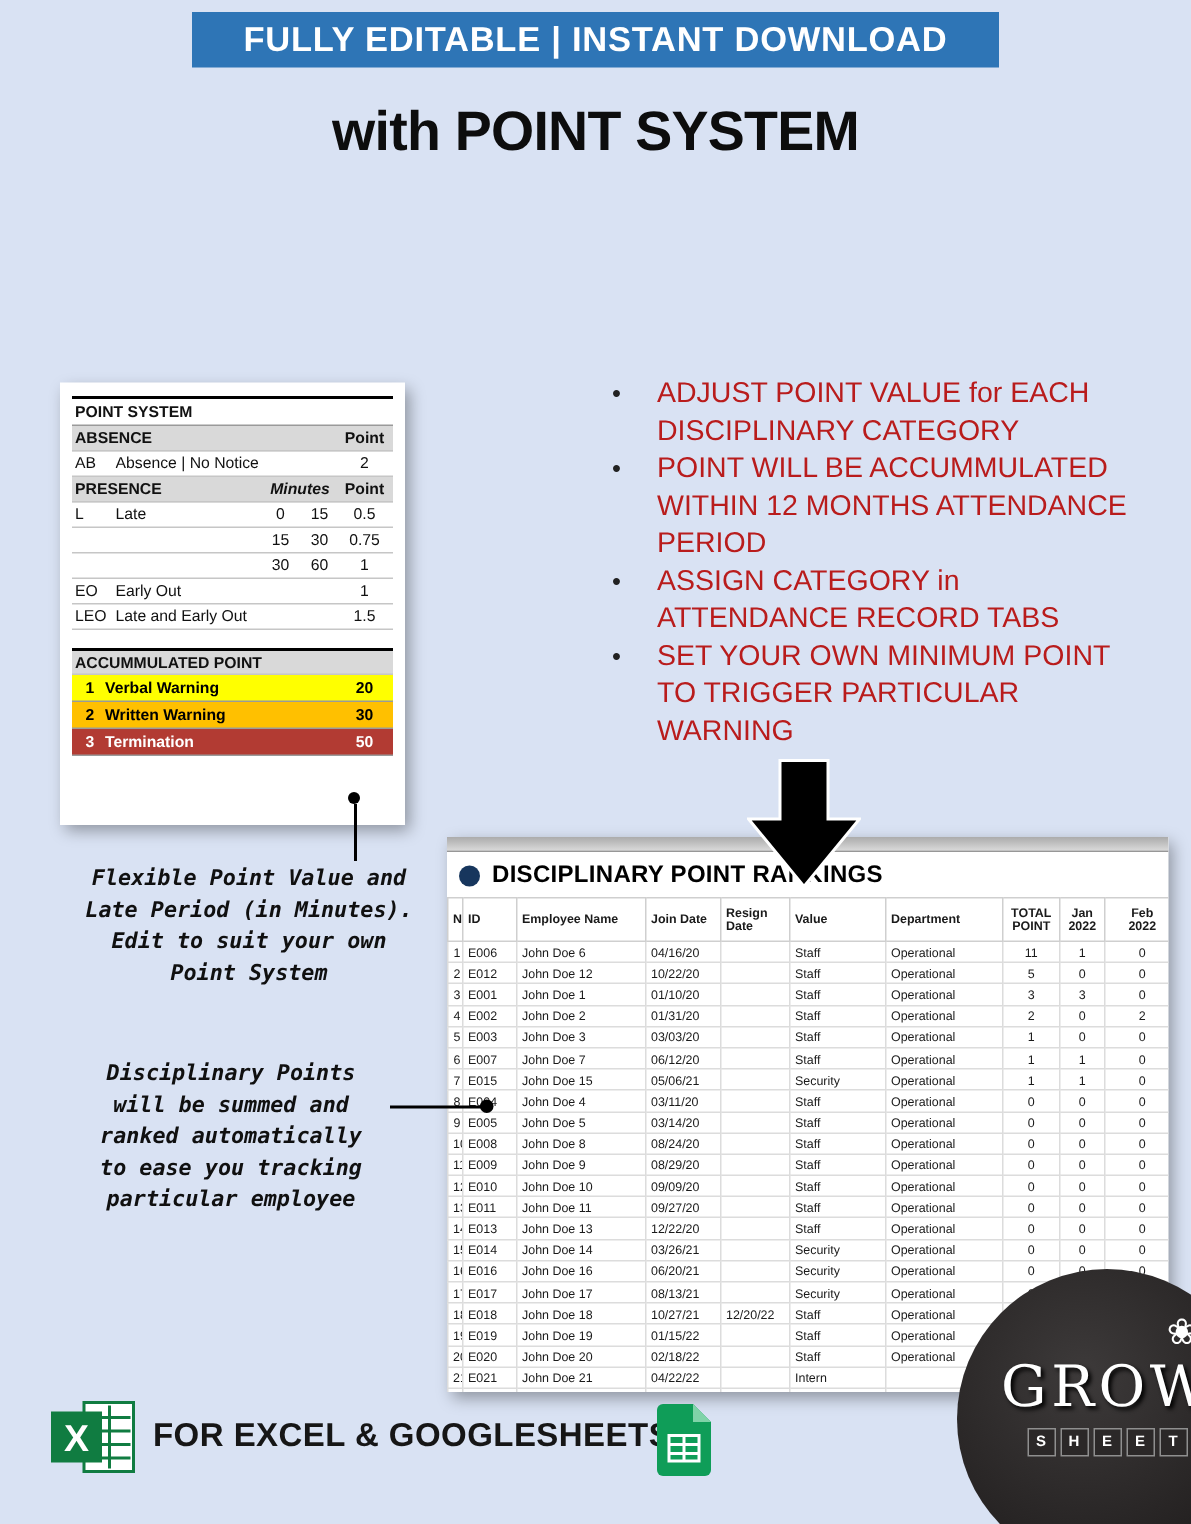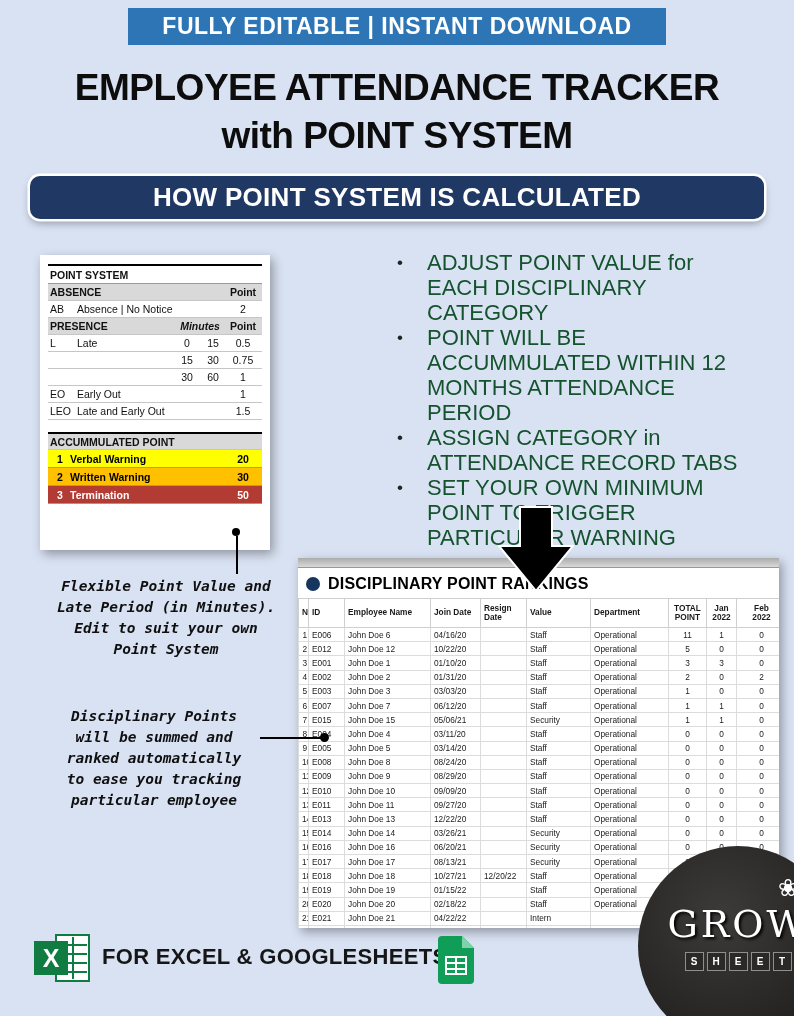--- a/index.html
+++ b/index.html
@@ -34,22 +34,22 @@
   .c-n1,.c-n2{width:26px;flex:none;text-align:center;}
   .c-mins{width:52px;flex:none;text-align:center;font-style:italic;}
   .c-pt{width:34px;flex:none;text-align:center;}
   .c-lead{flex:1;}
   .ps-spacer{height:12px;}
   .acc-hdr{border-top:2px solid #000;height:18px;}
   .warn-row{height:18px;font-weight:600;border-bottom:1px solid #9a9a9a;}
   .c-num{width:20px;flex:none;text-align:center;}
 
   
-  .bullets{position:absolute;left:387px;top:250px;width:372px;margin:0;padding:0;list-style:none;
-    font-size:22px;line-height:25px;color:#14532d;z-index:2;}
+  .bullets{position:absolute;left:398px;top:250px;width:372px;margin:0;padding:0;list-style:none;
+    font-size:19px;line-height:25px;color:#b91c1c;z-index:2;}
   .bullets li{position:relative;padding-left:40px;margin:0;}
   .bullets li::before{content:"\2022";position:absolute;left:10px;top:0;font-size:17px;color:#222;}
 
   
   .down-arrow{position:absolute;left:498px;top:506px;z-index:6;}
 
   
   .callout{position:absolute;font-family:"DejaVu Sans Mono",monospace;font-style:italic;font-weight:700;
     font-size:14.5px;line-height:21px;color:#101010;white-space:pre-line;text-align:center;z-index:4;}
   .callout-left{left:16px;top:576px;width:300px;}
@@ -93,27 +93,23 @@
 </head>
 <body>
 
 <div class="canvas">
 
   <div class="top-banner">
     <span>FULLY EDITABLE | INSTANT DOWNLOAD</span>
   </div>
 
   <div class="main-title">
-    <div>EMPLOYEE ATTENDANCE TRACKER</div>
     <div><span class="t2-prefix">with </span><span>POINT SYSTEM</span></div>
   </div>
 
-  <div class="section-banner">
-    <span>HOW POINT SYSTEM IS CALCULATED</span>
-  </div>
 
   <div class="ps-panel">
     <div class="ps-row ps-title-row">
       <span class="c-lead">POINT SYSTEM</span>
     </div>
     <div class="ps-row hdr">
       <span class="c-lead">ABSENCE</span>
       <span class="c-pt">Point</span>
     </div>
     <div class="ps-row">

